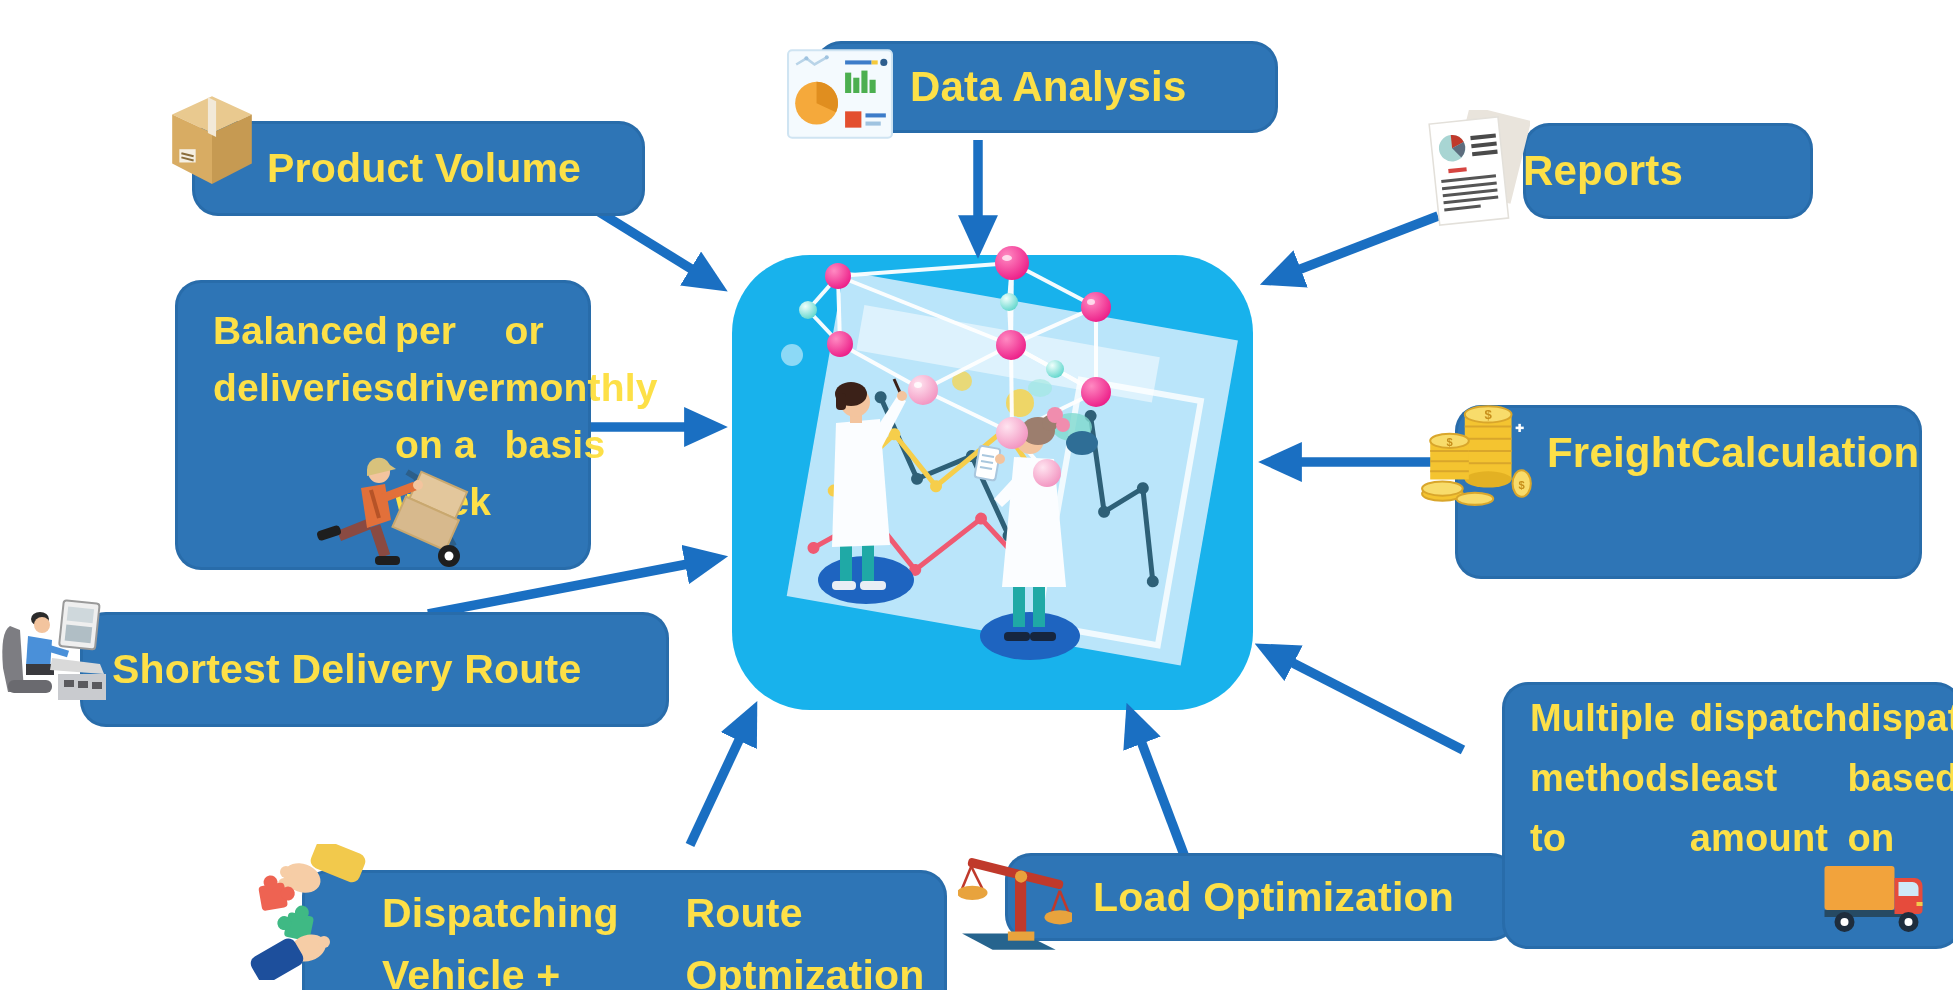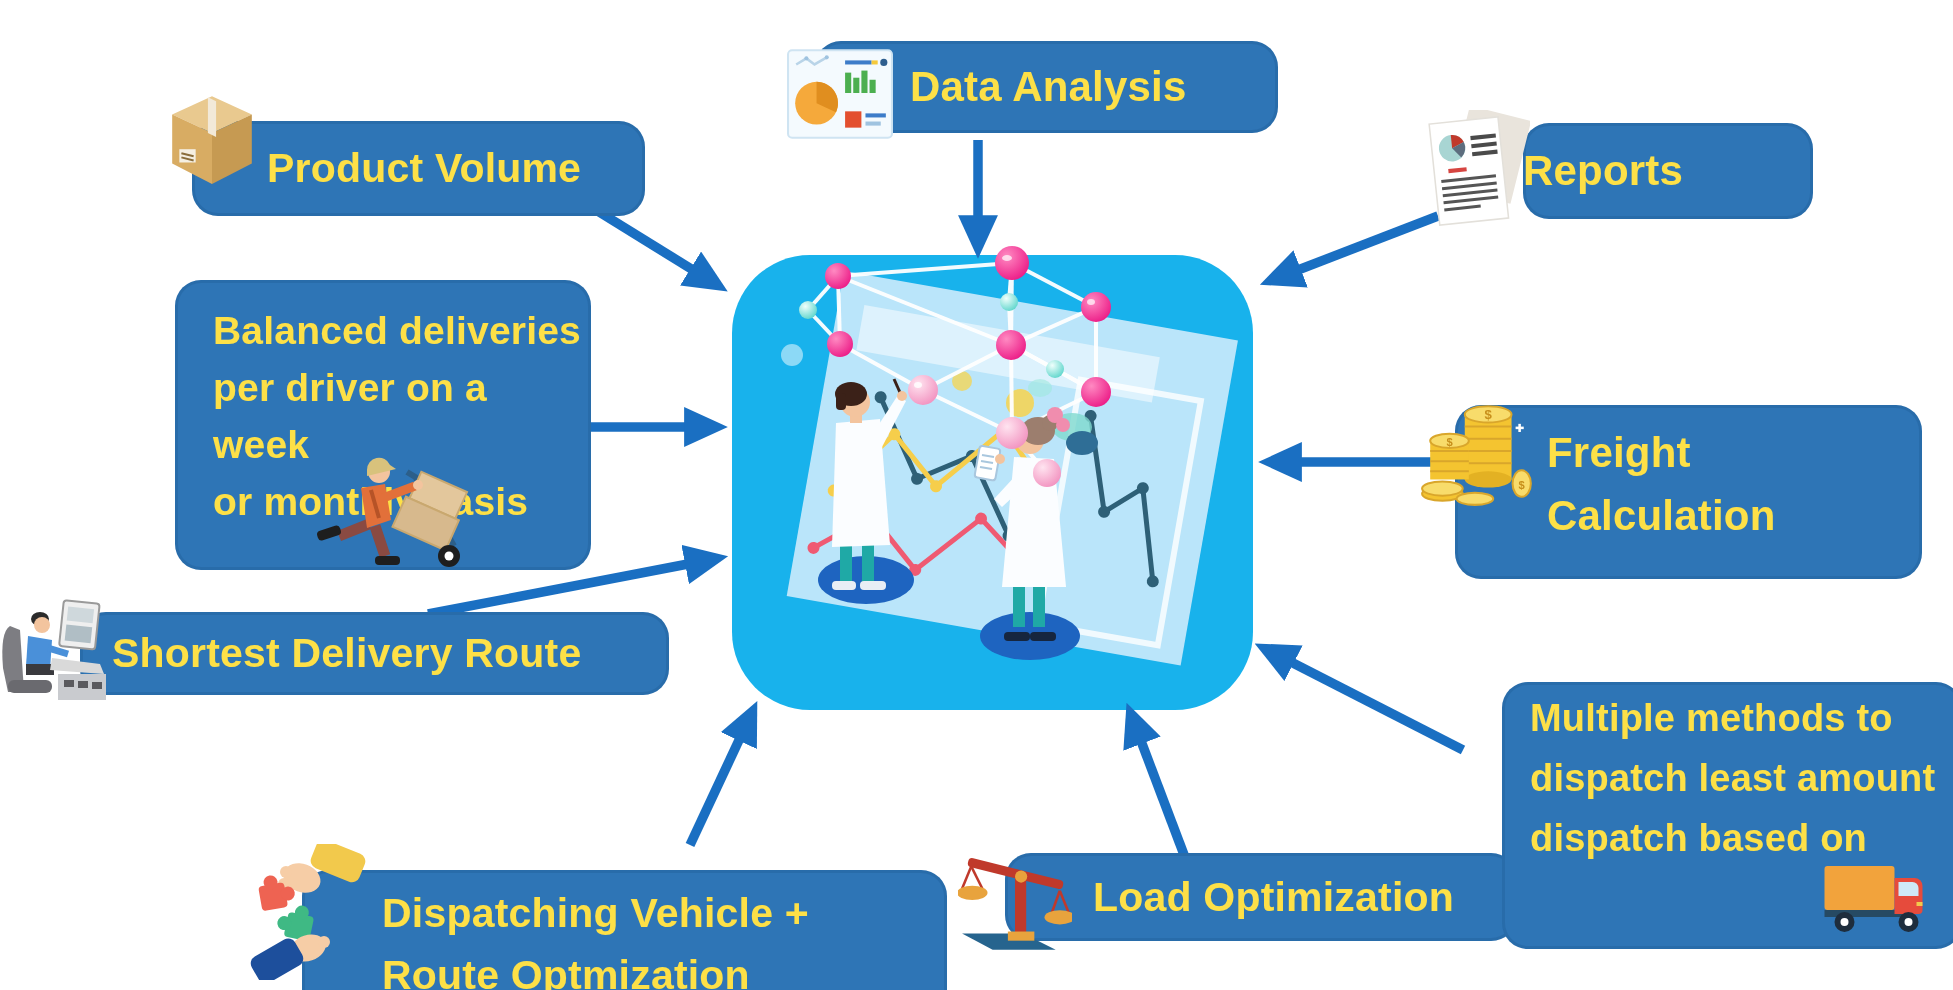--- a/index.html
+++ b/index.html
@@ -9,26 +9,26 @@
   }
   .hub-art{position:absolute;left:712px;top:235px;width:561px;height:495px;z-index:1;}
   .arrows{position:absolute;left:0;top:0;width:1953px;height:990px;z-index:2;pointer-events:none;}
   .node{
     position:absolute;background:#2E75B6;border-radius:26px;color:#fde047;
     font-weight:bold;display:flex;align-items:center;z-index:3;
     box-shadow: inset 0 0 0 3px rgba(12,60,110,.16);
     letter-spacing:.2px;
   }
   .node .ln{display:block;}
-  .col{flex-direction:column;align-items:flex-start;justify-content:flex-start;}
+  .col{align-items:flex-start;justify-content:flex-start;}
   #node-product          {left:192px;top:93px;width:378px;height:95px;font-size:41px;padding-left:75px;margin-top:28px;}
   #node-data             {left:815px;top:41px;width:368px;height:92px;font-size:42px;padding-left:95px;}
   #node-reports          {left:1523px;top:123px;width:290px;height:96px;font-size:42px;justify-content:flex-start;}
   #node-balanced         {left:175px;top:280px;width:378px;height:268px;font-size:39px;line-height:57px;padding:22px 0 0 38px;}
-  #node-shortest         {left:80px;top:612px;width:557px;height:83px;font-size:41px;padding-left:32px;}
+  #node-shortest         {left:80px;top:612px;width:557px;height:115px;font-size:41px;padding-left:32px;}
   #node-dispatching      {left:302px;top:838px;width:565px;height:137px;font-size:41px;line-height:62px;padding:12px 0 0 80px;margin-top:32px;}
   #node-load             {left:1005px;top:853px;width:424px;height:88px;font-size:41px;padding-left:88px;}
   #node-multiple         {left:1502px;top:682px;width:432px;height:261px;font-size:38px;line-height:60px;padding:6px 0 0 28px;}
   #node-freight          {left:1455px;top:405px;width:375px;height:158px;font-size:42px;line-height:63px;padding:16px 0 0 92px;}
   .icon{position:absolute;z-index:4;}
   #icon-package   {left:166px;top:90px;width:92px;height:98px;}
   #icon-dashboard {left:786px;top:46px;width:108px;height:94px;}
   #icon-reportdoc {left:1426px;top:110px;width:104px;height:120px;}
   #icon-courier   {left:303px;top:450px;width:177px;height:124px;}
   #icon-console   {left:0px;top:598px;width:112px;height:112px;}

